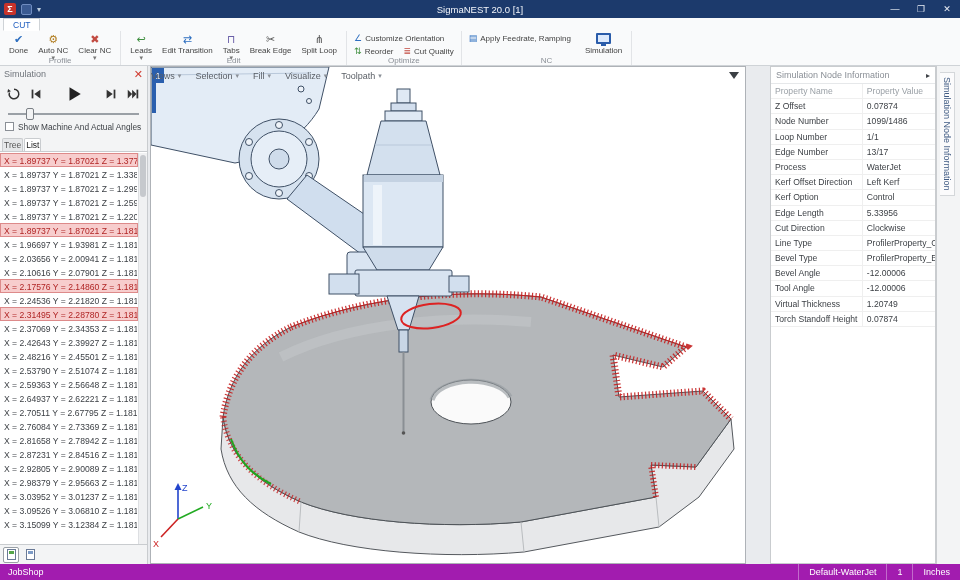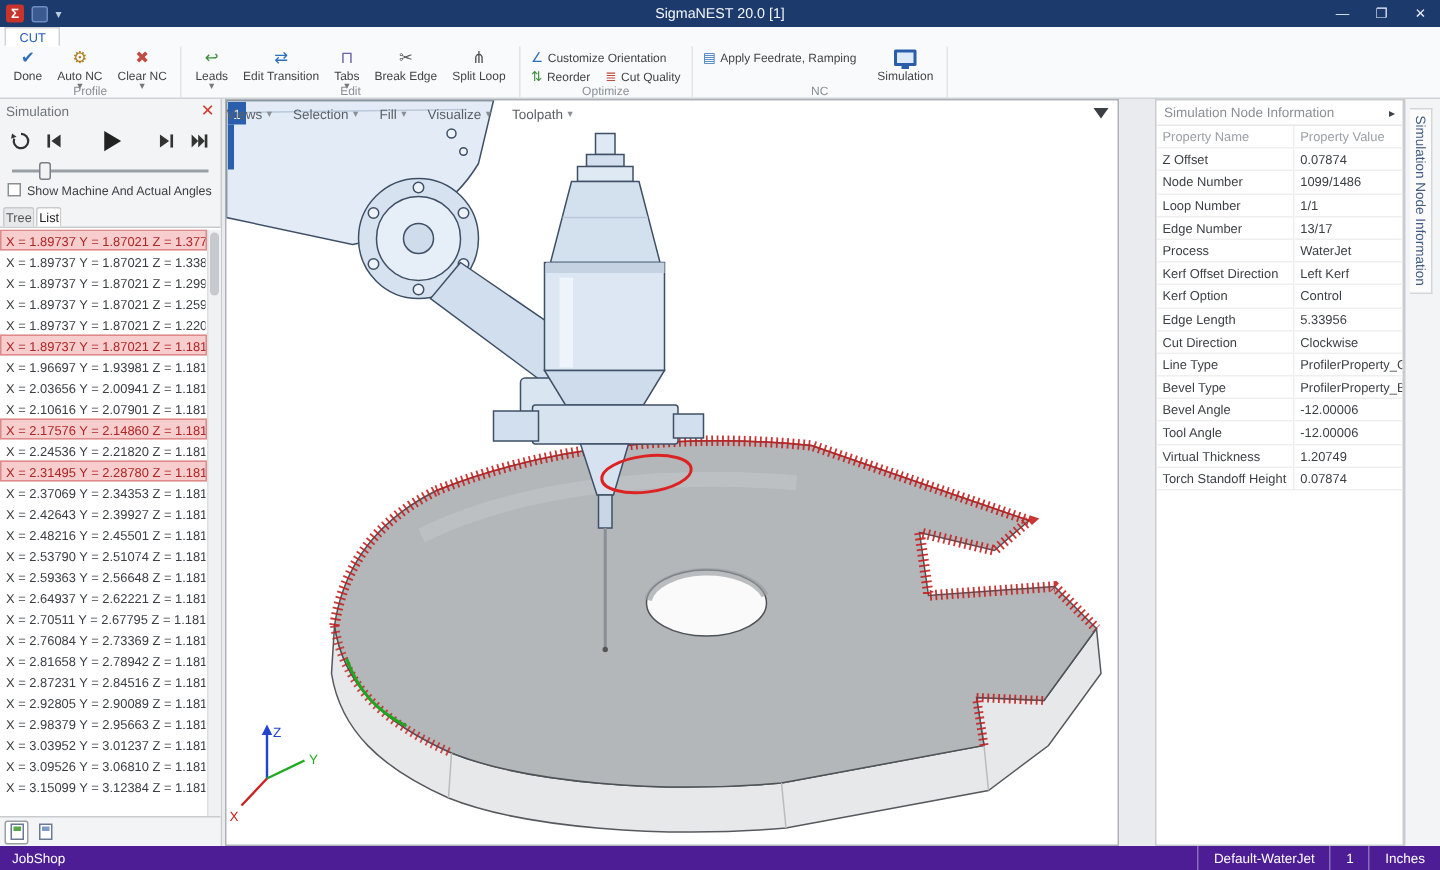--- a/index.html
+++ b/index.html
@@ -86,21 +86,21 @@
   .prop-row{display:flex;height:15.2px;line-height:15.2px;border-bottom:1px solid #efefef;font-size:8.6px}
   .prop-row .pname{width:56%;padding:0 4px;color:#3b3f44;border-right:1px solid #efefef;white-space:nowrap;overflow:hidden}
   .prop-row .pvalue{flex:1;padding:0 4px;color:#3b3f44;white-space:nowrap;overflow:hidden}
   .prop-row.head .pname,.prop-row.head .pvalue{color:#9aa0a6}
 
   
   .side-strip{position:absolute;left:936px;top:0;width:24px;height:498px;background:#f3f4f5;border-left:1px solid #c9cccf}
   .side-tab{position:absolute;left:3px;top:6px;writing-mode:vertical-rl;color:#3f5a82;font-size:9px;white-space:nowrap;padding:4px 2px;background:#fbfbfc;border:1px solid #d4d7da;border-left:none}
 
   
-  .statusbar{position:absolute;left:0;top:564px;width:960px;height:16px;background:#4c1d95;color:#fff;display:flex;align-items:center;font-size:9px}
+  .statusbar{position:absolute;left:0;top:564px;width:960px;height:16px;background:#a21caf;color:#fff;display:flex;align-items:center;font-size:9px}
   .sb-left{padding:0 8px}
   .sb-spacer{flex:1}
   .sb-right{display:flex;align-items:flex-start;height:100%}
   .sb-seg{padding:0 10px;height:100%;display:flex;align-items:center;border-left:1px solid rgba(255,255,255,.35)}
 </style>
 </head>
 <body>
 
 <div id="app">
 

